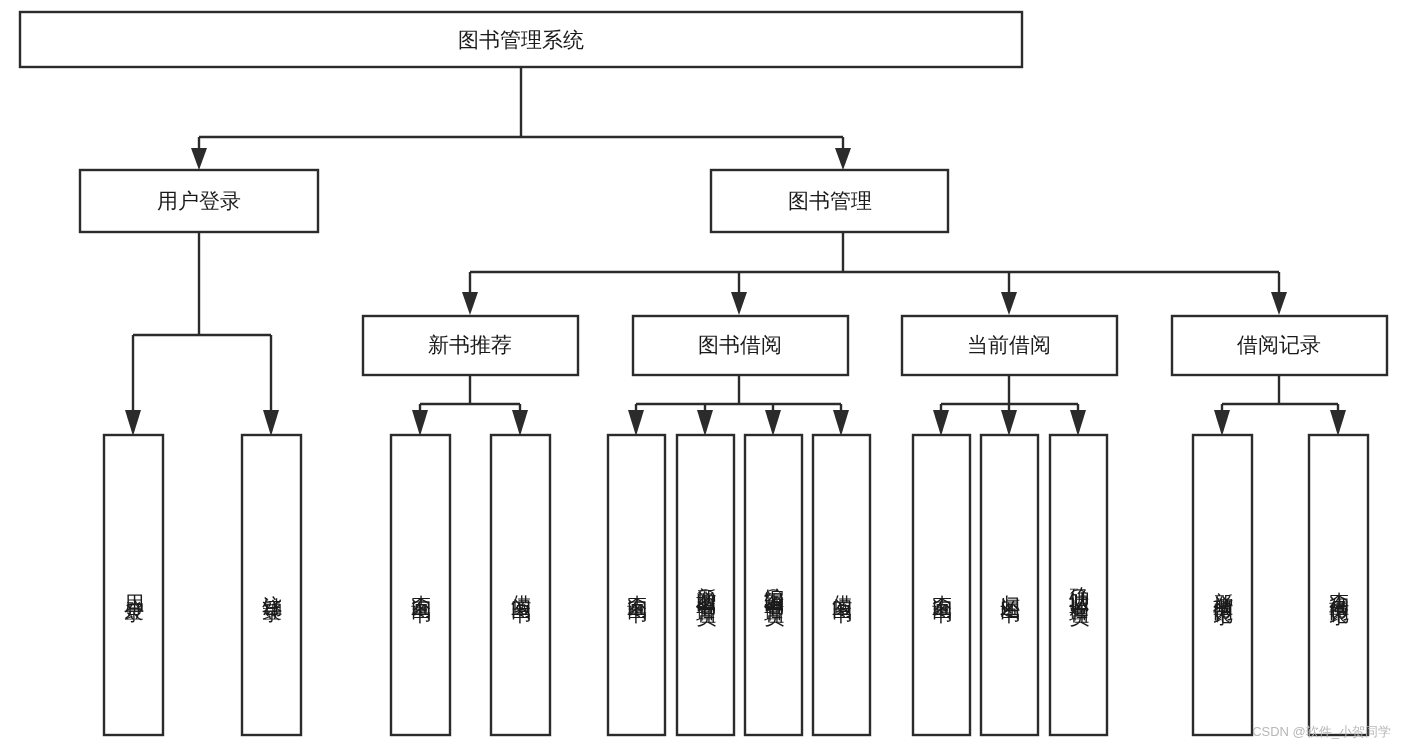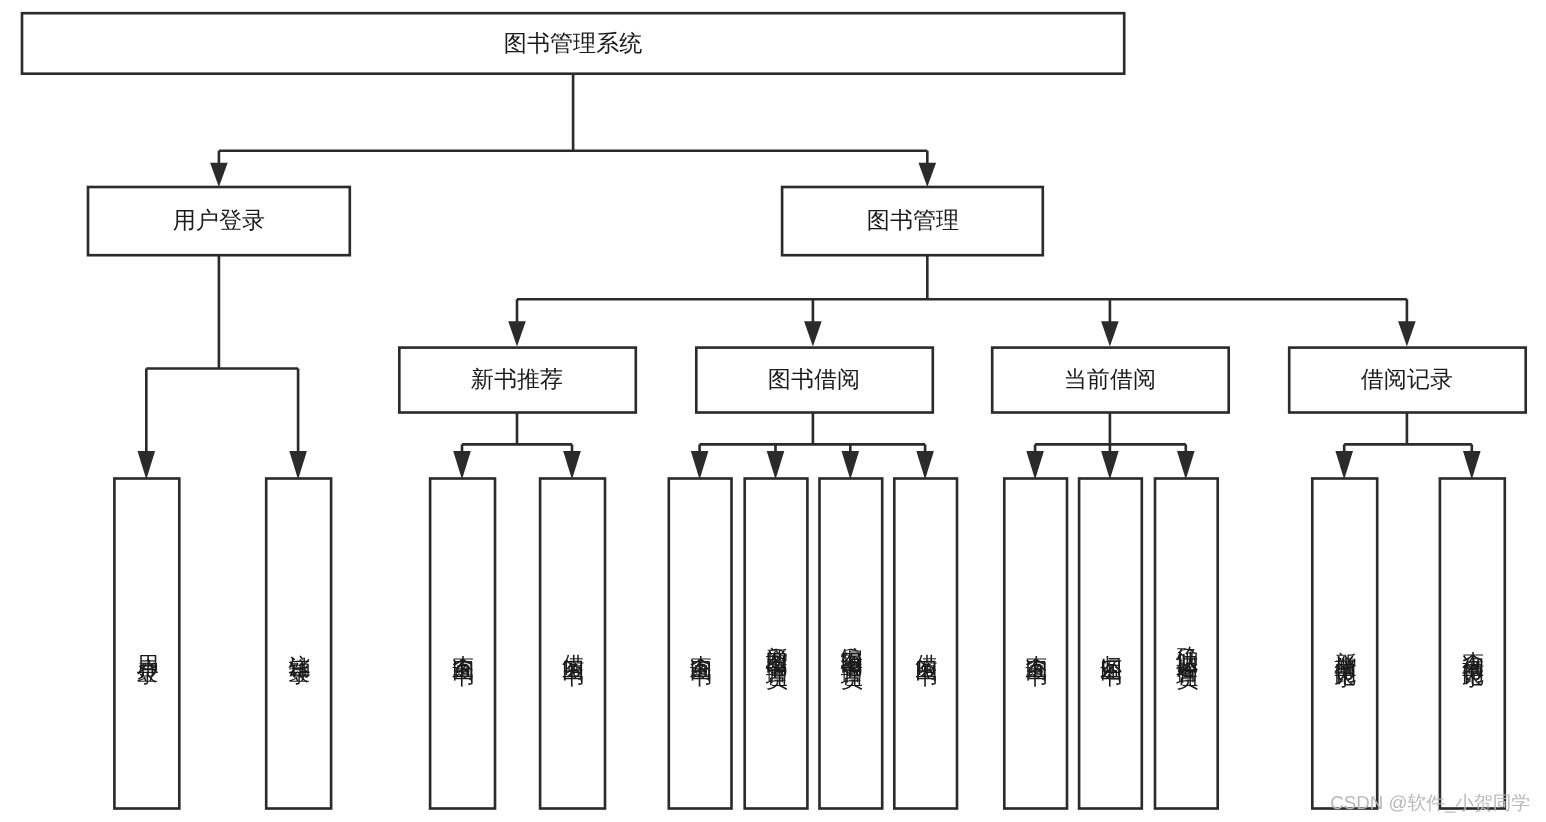--- a/index.html
+++ b/index.html
@@ -51,21 +51,21 @@
   }
   .arrow-head {
     fill: #2b2b2b;
     stroke: none;
   }
   .watermark {
     position: absolute;
     right: 14px;
     bottom: 6px;
     font-family: "Liberation Sans", "DejaVu Sans", sans-serif;
-    font-size: 17px;
+    font-size: 13px;
     color: #b8b8b8;
     white-space: nowrap;
     user-select: none;
   }
 </style>
 </head>
 <body>
 
 <div id="stage">
 

